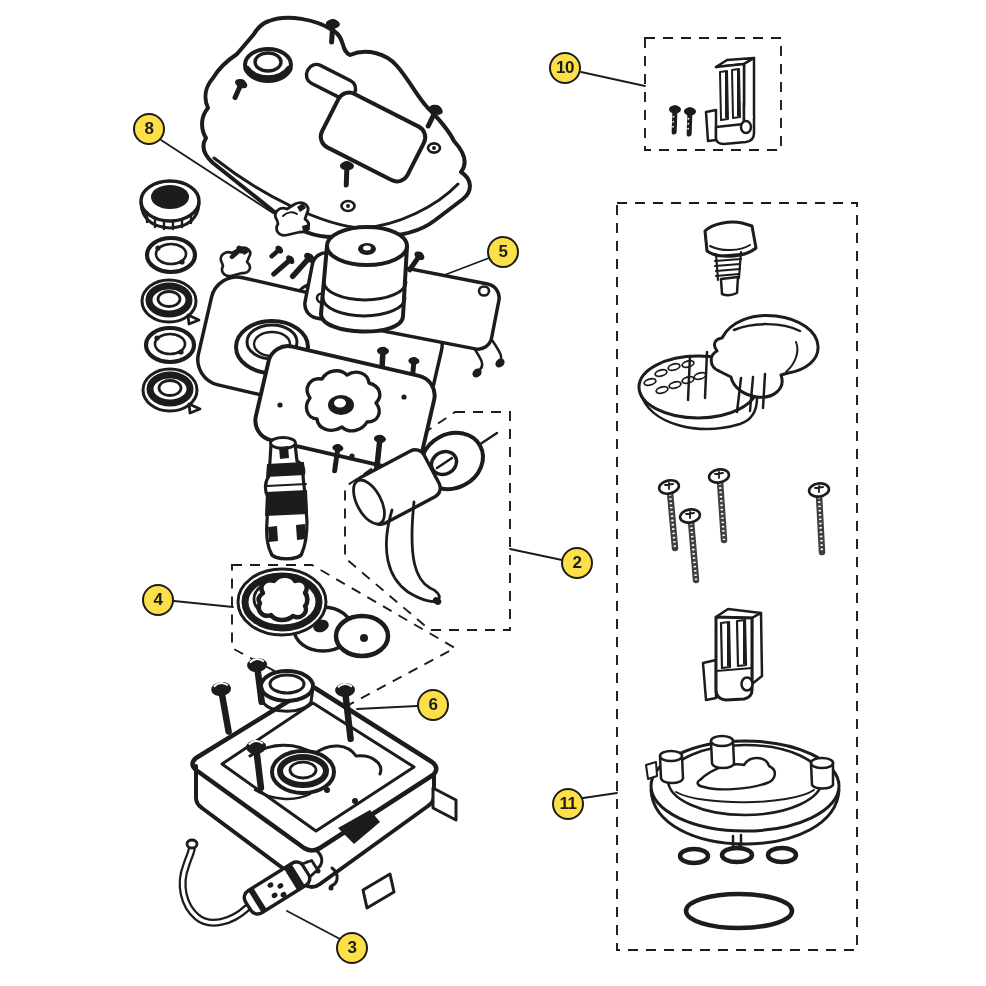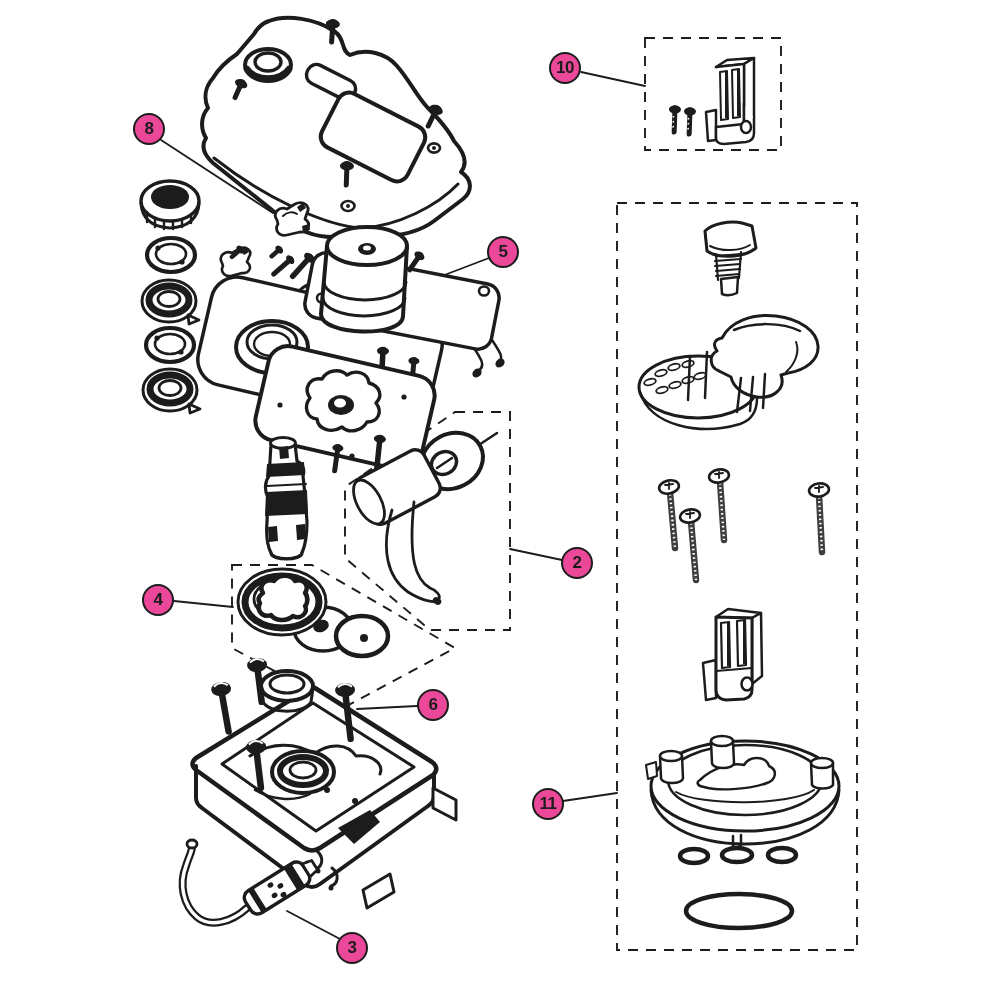--- a/index.html
+++ b/index.html
@@ -7,21 +7,21 @@
   #stage{position:relative;width:986px;height:986px;background:var(--bg);overflow:hidden;
          font-family:"Liberation Sans", sans-serif;}
   #art{position:absolute;left:0;top:0;}
   .ln{fill:none;stroke:var(--line);stroke-linecap:round;stroke-linejoin:round;}
   .fw{fill:#ffffff;stroke:var(--line);stroke-linecap:round;stroke-linejoin:round;}
   .fd{fill:var(--line);stroke:none;}
   .gray{stroke:#3f3f3f;fill:none;stroke-linecap:round;}
   .thread{stroke:#ffffff;fill:none;stroke-dasharray:1.6 2.7;}
   .dash{fill:none;stroke:var(--line);stroke-width:1.9;stroke-dasharray:10 8;}
   .callout{position:absolute;width:32px;height:32px;border:2.6px solid var(--line);
-           border-radius:50%;background:#ec4899;display:flex;align-items:center;justify-content:center;
+           border-radius:50%;background:#fde047;display:flex;align-items:center;justify-content:center;
            font-weight:bold;font-size:17px;letter-spacing:-0.5px;color:var(--line);box-sizing:border-box;}
 </style>
 </head>
 <body>
 
 <div id="stage">
 <svg id="art" width="986" height="986" viewBox="0 0 986 986">
 
   <polygon class="dash" points="455,412 510,412 510,630 430,630 345,558 345,487"></polygon>
   <polygon class="dash" points="232,565 312,565 455,648 343,708 232,648"></polygon>
@@ -449,16 +449,16 @@
     </div>
   <div class="callout" style="left:417px;top:689px;">
       <span>6</span>
     </div>
   <div class="callout" style="left:336px;top:932px;">
       <span>3</span>
     </div>
   <div class="callout" style="left:549px;top:52px;">
       <span>10</span>
     </div>
-  <div class="callout" style="left:532px;top:788px;">
+  <div class="callout" style="left:552px;top:788px;">
       <span>11</span>
     </div>
 </div>
 
 </body></html>

